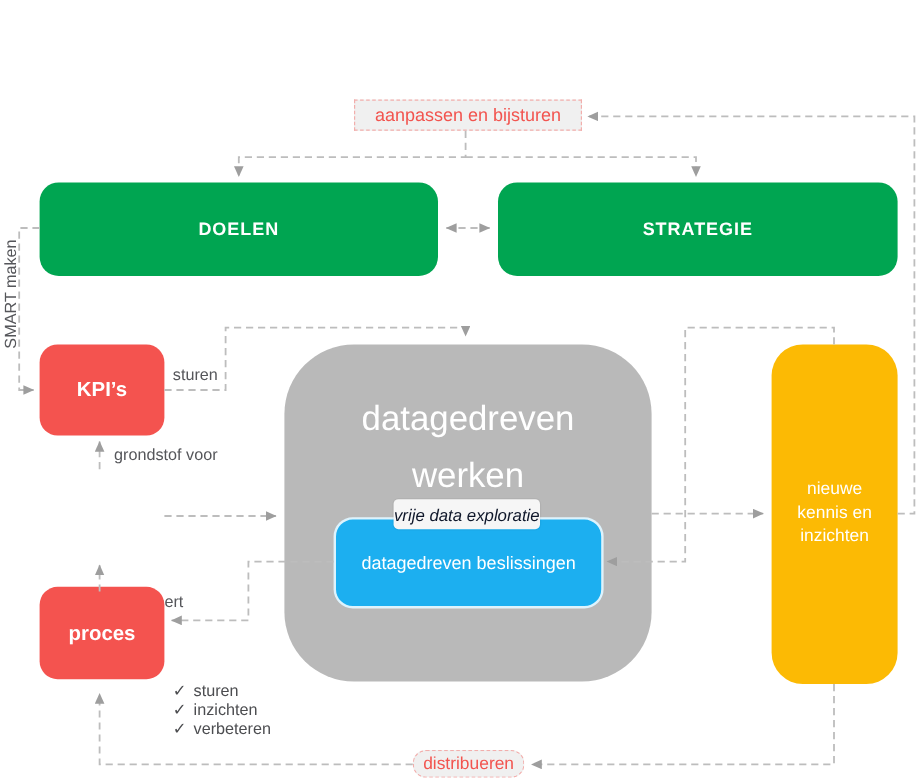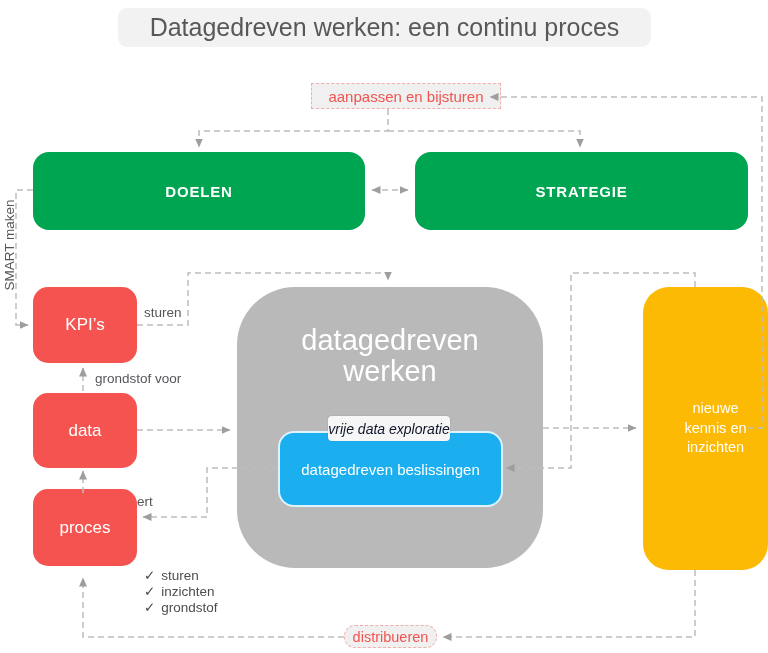--- a/index.html
+++ b/index.html
@@ -7,65 +7,65 @@
     position:relative; width:768px; height:653px; background:#ffffff;
     font-family:"Liberation Sans", sans-serif; overflow:hidden;
   }
   .title {
     position:absolute; left:118px; top:8px; width:533px; height:39px;
     background:#f2f2f2; border-radius:9px; color:#57585a; font-size:25px;
     display:flex; align-items:center; justify-content:center;
   }
   .node {
     position:absolute; display:flex; align-items:center; justify-content:center;
-    color:#ffffff; text-align:center;
+    color:#ffffff; text-align:center;font-weight:bold;
   }
   .green { background:#00a551; border-radius:16px; font-weight:bold;
            font-size:15px; letter-spacing:0.8px; }
   .doelen    { left:33px;  top:152px; width:332px; height:78px; }
   .strategie { left:415px; top:152px; width:333px; height:78px; }
   .red { background:#f4534f; border-radius:15px; font-size:17px; }
   .kpis   { left:33px; top:287px; width:104px; height:76px; }
   .databox{ left:33px; top:393px; width:104px; height:75px; }
   .proces { left:33px; top:489px; width:104px; height:77px; }
   .graybox {
     position:absolute; left:237px; top:287px; width:306px; height:281px;
     background:#b9b9b9; border-radius:58px;
   }
   .gray-title {
     position:absolute; top:325px; left:237px; width:306px; padding:0 40px;
-    box-sizing:border-box; color:#ffffff; font-size:29px; line-height:31px;
+    box-sizing:border-box; color:#ffffff; font-size:29px; line-height:48px;
     text-align:center;
   }
   .bluebox {
     position:absolute; left:278px; top:431px; width:225px; height:76px;
     box-sizing:border-box; background:#1caff0; border:2px solid rgba(255,255,255,0.85);
     border-radius:16px; color:#ffffff; font-size:15px;
     display:flex; align-items:center; justify-content:center; text-align:center;
     z-index:3;
   }
   .vrije {
     position:absolute; left:328px; top:416px; width:122px; height:25px;
     background:#f6f6f6; border-radius:4px; color:#0f172a; font-style:italic;
     font-size:14px; display:flex; align-items:center; justify-content:center;
     z-index:5; box-shadow:0 0 0 1px rgba(0,0,0,0.04);
   }
   .orangebox {
     position:absolute; left:643px; top:287px; width:105px; height:283px;
     background:#fcba04; border-radius:26px; color:#ffffff;
     display:flex; align-items:center; justify-content:center; text-align:center;
-    font-size:14.5px; line-height:1.35;padding-left:20px;
+    font-size:14.5px; line-height:1.35;
   }
   .orangebox span { display:block; width:74px; }
   .pill {
     position:absolute; background:#f0f0f0; border:1px dashed #f2aeac;
     color:#f2544f; font-size:15px; box-sizing:border-box;
     display:flex; align-items:center; justify-content:center; text-align:center;
   }
-  .aanpassen    { left:295px; top:83px;  width:190px; height:26px;margin-left:16px; }
+  .aanpassen    { left:295px; top:83px;  width:190px; height:26px; }
   .distribueren { left:344px; top:625px; width:93px;  height:23px; font-size:14.5px;border-radius:11px; }
   .elabel { position:absolute; font-size:13.5px; color:#55565a; white-space:nowrap; }
   .lbl-sturen    { left:144px; top:305px; }
   .lbl-grondstof { left:95px;  top:371px; }
   .lbl-genereert { left:95px;  top:494px; }
   .smart {
     position:absolute; left:9px; top:245px; font-size:13.5px; color:#55565a;
     white-space:nowrap; transform:translate(-50%,-50%) rotate(-90deg);
   }
   .checklist { position:absolute; left:144px; top:568px; font-size:13.5px;
@@ -73,50 +73,48 @@
   .checklist .row { display:flex; align-items:center; }
   .checklist .check { margin-right:6px; }
   svg.wires { position:absolute; left:0; top:0; z-index:6; pointer-events:none; }
   svg.wires path { fill:none; stroke:#bdbdbd; stroke-width:1.5; stroke-dasharray:6 4; }
 </style>
 </head>
 <body>
 
 <div class="canvas">
 
-  <div class="title">Datagedreven werken: een continu proces</div>
 
   <div class="pill aanpassen">aanpassen en bijsturen</div>
 
   <div class="node green strategie">STRATEGIE</div>
   <div class="node green doelen">DOELEN</div>
 
   <div class="smart">SMART maken</div>
 
   <div class="node red kpis">KPI’s</div>
   <div class="elabel lbl-sturen">sturen</div>
 
   <div class="elabel lbl-grondstof">grondstof voor</div>
-  <div class="node red databox">data</div>
 
   <div class="elabel lbl-genereert">genereert</div>
   <div class="node red proces">proces</div>
 
   <div class="checklist">
     <div class="row">
       <span class="check">✓</span>
       <span>sturen</span>
     </div>
     <div class="row">
       <span class="check">✓</span>
       <span>inzichten</span>
     </div>
     <div class="row">
       <span class="check">✓</span>
-      <span>grondstof</span>
+      <span>verbeteren</span>
     </div>
   </div>
 
   <div class="graybox"></div>
   <div class="gray-title">datagedreven werken</div>
 
   <div class="vrije">vrije data exploratie</div>
   <div class="bluebox">datagedreven beslissingen</div>
 
   <div class="orangebox">

